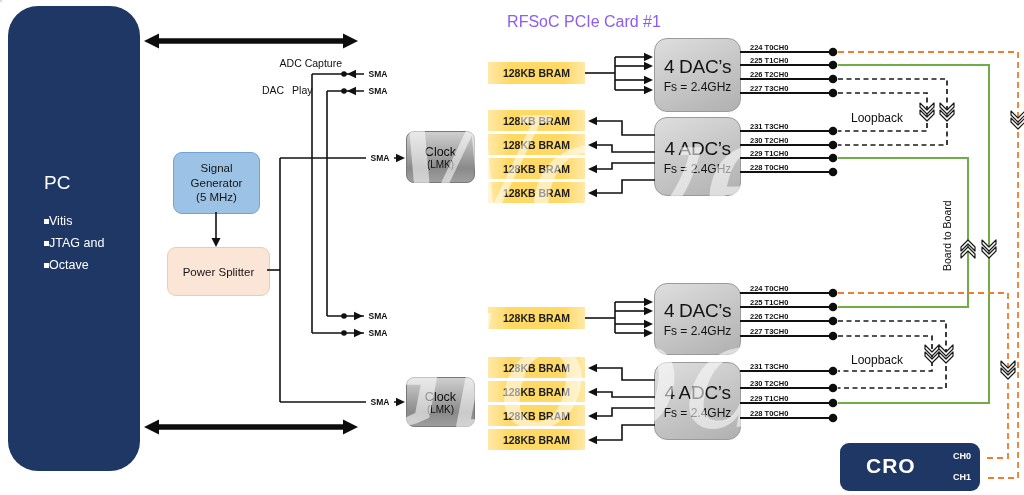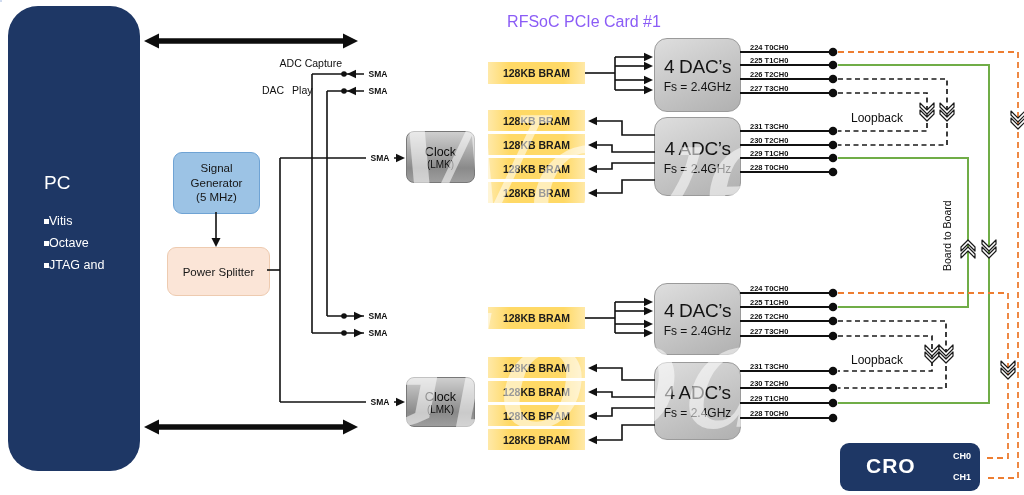--- a/index.html
+++ b/index.html
@@ -65,25 +65,25 @@
 
   <div class="abs pc">
     <div class="pc-title">PC</div>
     <div class="pc-list">
       <div class="pc-item">
           <span class="bullet"></span>
           <span>Vitis</span>
         </div>
       <div class="pc-item">
           <span class="bullet"></span>
-          <span>Octave</span>
+          <span>JTAG and</span>
         </div>
       <div class="pc-item">
           <span class="bullet"></span>
-          <span>JTAG and</span>
+          <span>Octave</span>
         </div>
     </div>
   </div>
 
   <div class="abs sig">
     <span>Signal</span>
     <span>Generator</span>
     <span>(5 MHz)</span>
   </div>
   <div class="abs split">

